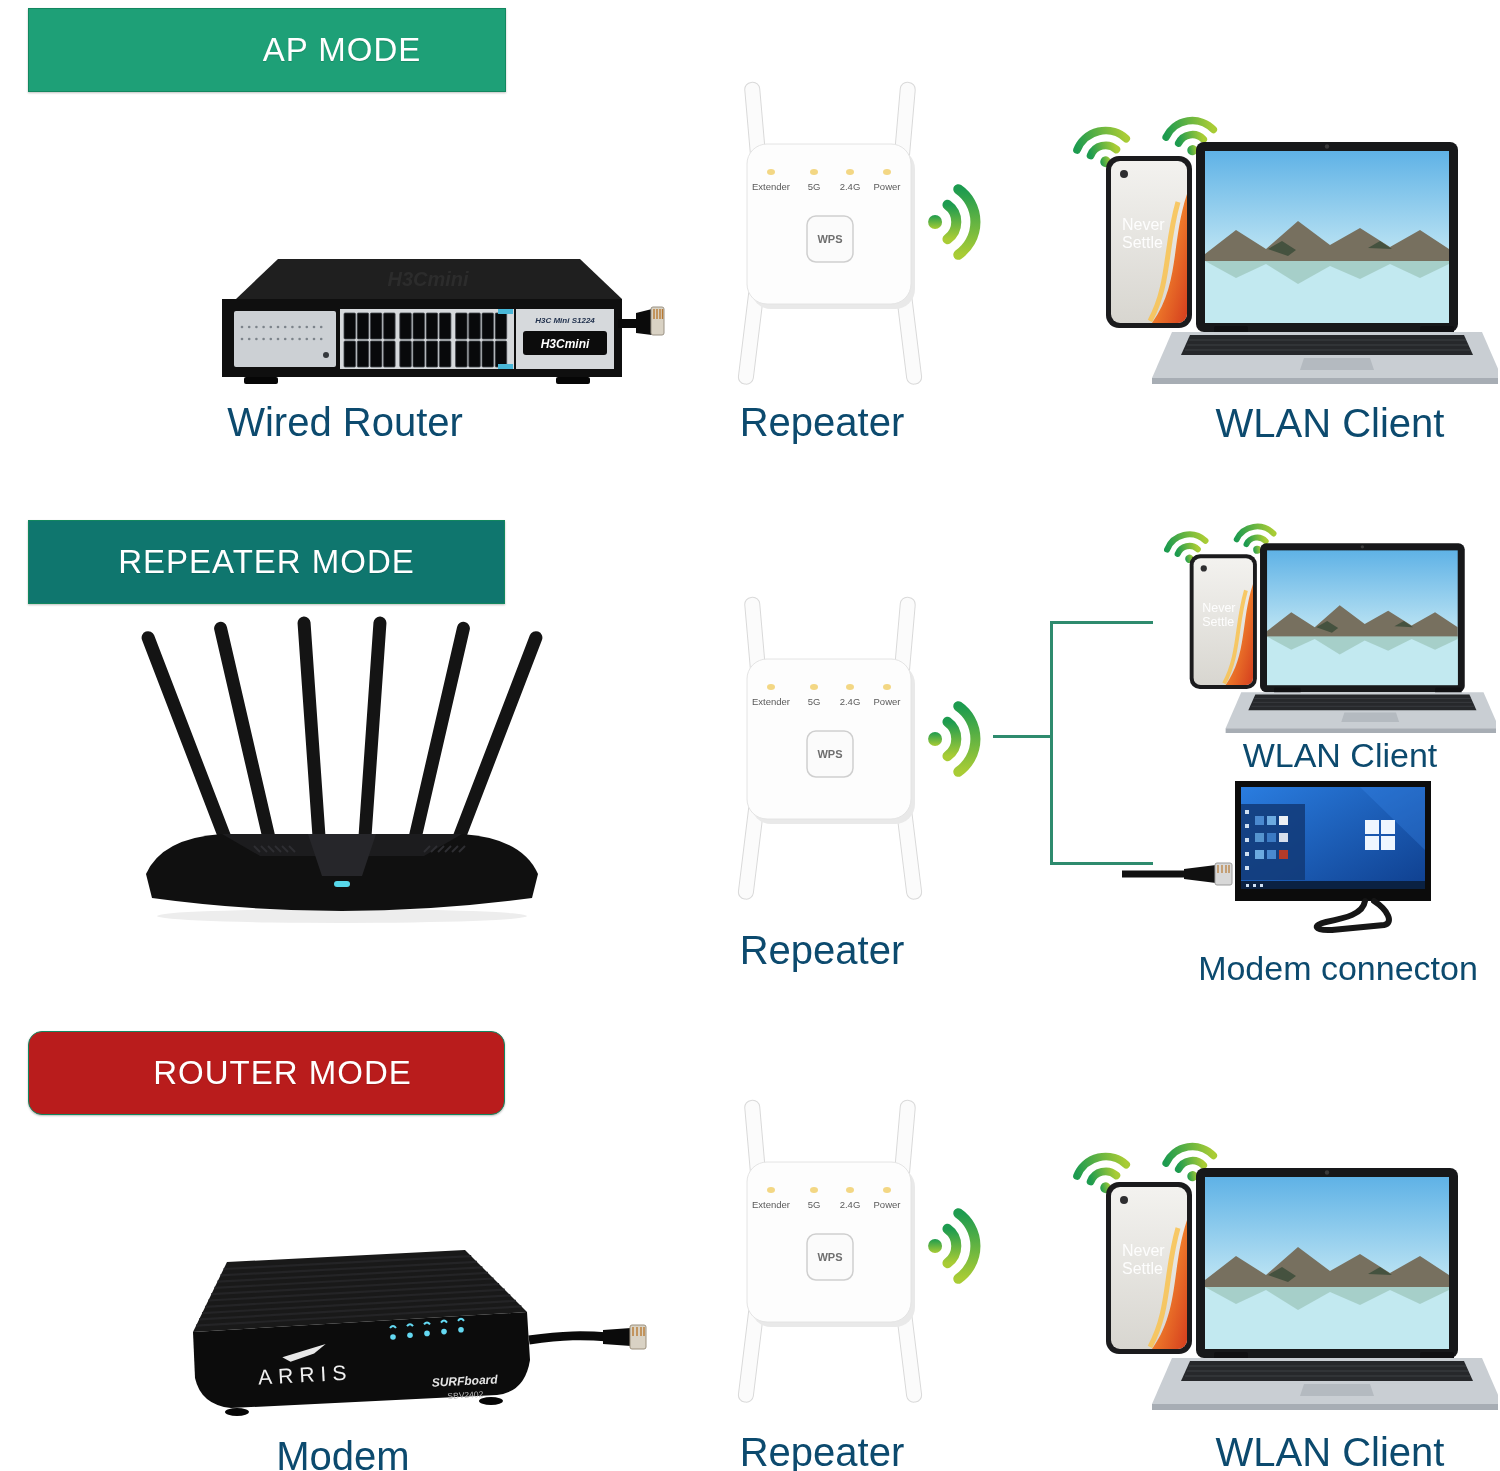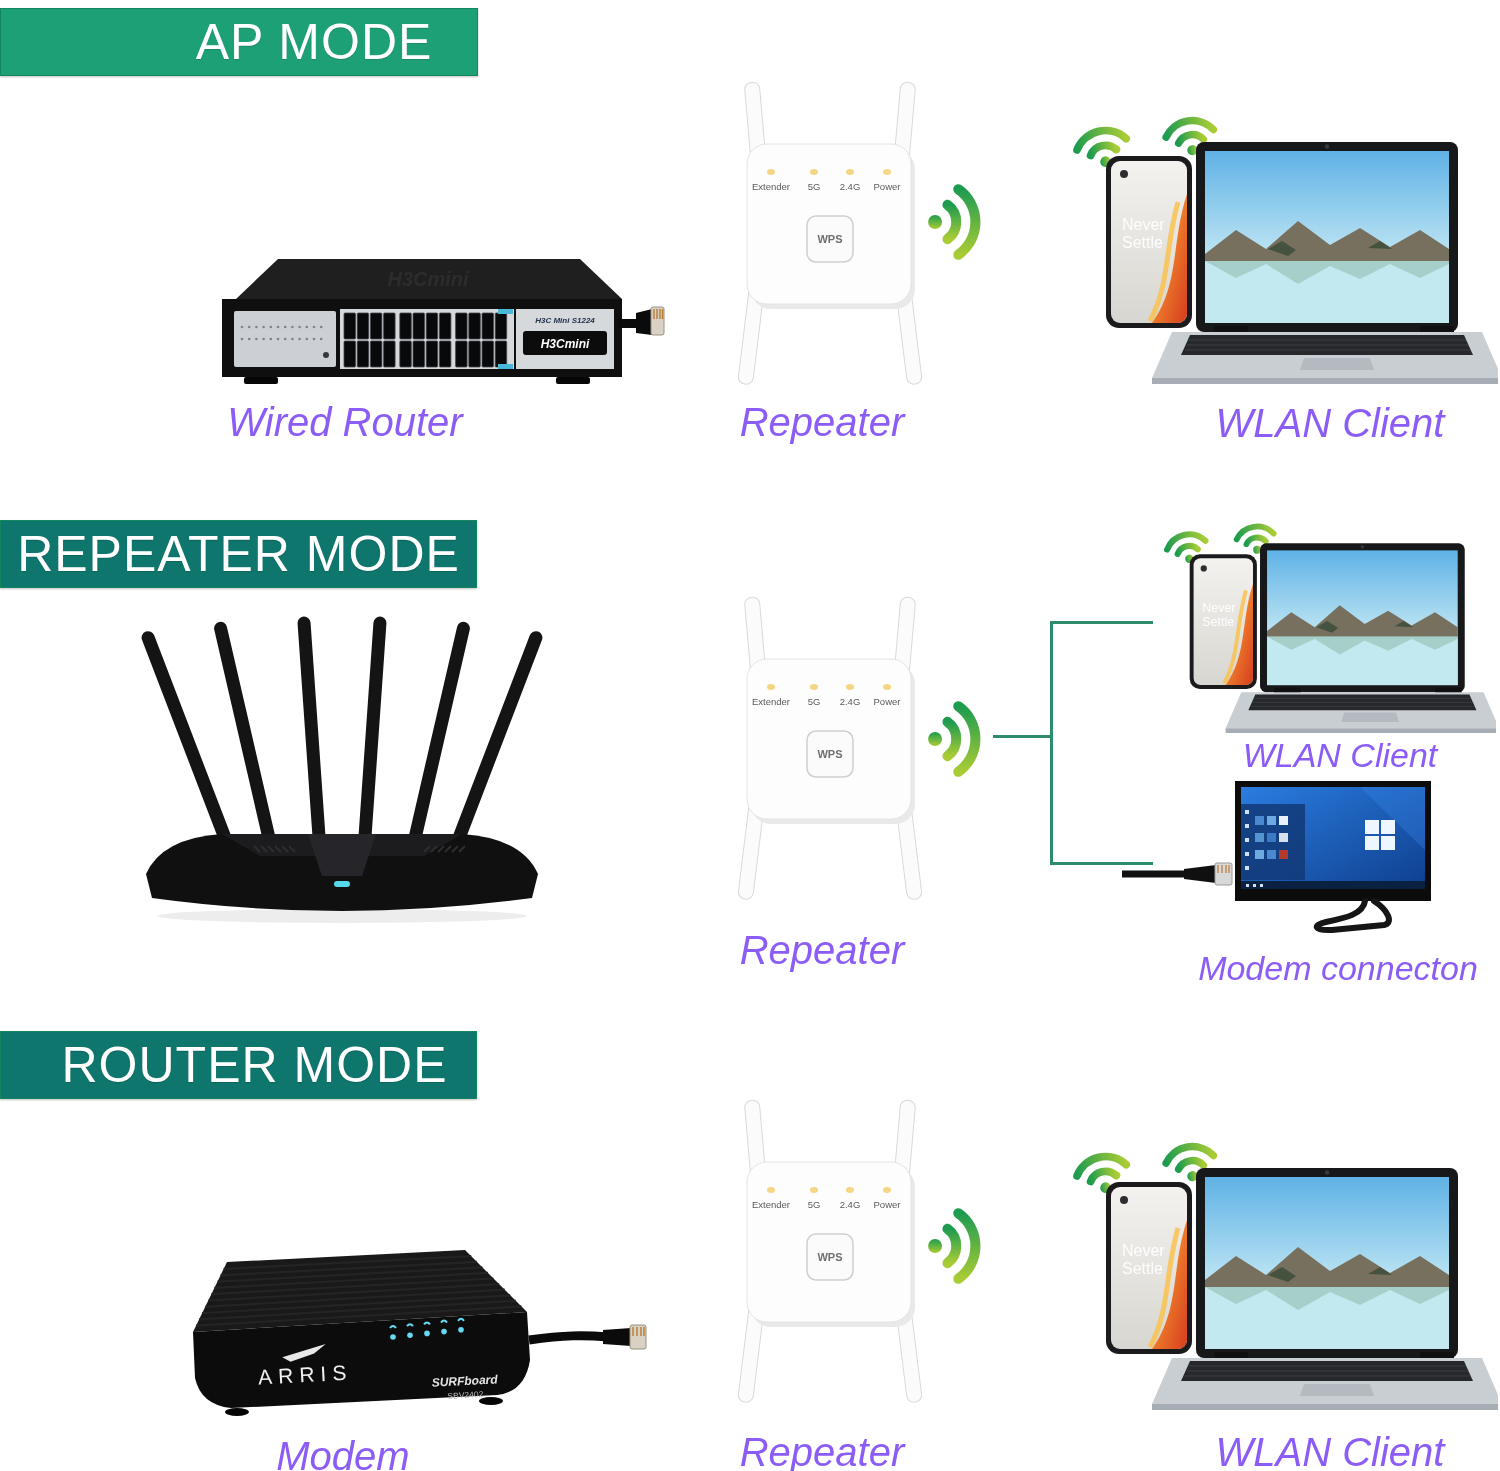--- a/index.html
+++ b/index.html
@@ -1,42 +1,42 @@
 <!DOCTYPE html>
 <html><head>
 <meta charset="utf-8">
 <style>
   html,body{margin:0;padding:0;background:#fff;}
   body{font-family:"Liberation Sans",sans-serif;}
   .canvas{position:relative;width:1500px;height:1471px;background:#fff;overflow:hidden;}
-  .banner{position:absolute;height:68px;display:flex;align-items:center;justify-content:center;
-          color:#fff;font-size:50px;letter-spacing:1px;border:1px solid rgba(0,0,0,.28);
-          box-sizing:border-box;box-shadow:0 1px 2px rgba(0,0,0,.25);}
+  .banner{position:absolute;height:84px;display:flex;align-items:center;justify-content:center;
+          color:#fff;font-size:33px;letter-spacing:1px;border:1px solid rgba(0,0,0,.28);
+          box-sizing:border-box;box-shadow:0 1px 2px rgba(0,0,0,.25);margin-left:28px;}
   .banner span{white-space:nowrap;text-shadow:0 1px 1px rgba(0,0,0,.15);}
   .banner-ap{padding-left:150px;}
   .banner-router{padding-left:32px;}
-  .device-label{position:absolute;text-align:center;color:#8b5cf6;font-size:40px;line-height:1.1;white-space:nowrap;font-style:italic;}
+  .device-label{position:absolute;text-align:center;color:#0c4a6e;font-size:40px;line-height:1.1;white-space:nowrap;}
   .device-label.small{font-size:34px;}
   .connector{position:absolute;}
   .dev{position:absolute;}
   .dev svg{display:block;width:100%;height:100%;}
   svg text{font-family:"Liberation Sans",sans-serif;}
 </style>
 </head>
 <body>
 
 <div class="canvas">
 
   <div class="banner banner-ap" style="left: 0px; top: 8px; width: 478px; background: rgb(30, 160, 119); border-color: rgb(18, 135, 95);">
     <span>AP MODE</span>
   </div>
   <div class="banner" style="left: 0px; top: 520px; width: 477px; background: #0f766e; border-color: rgb(18, 135, 95);">
     <span>REPEATER MODE</span>
   </div>
-  <div class="banner banner-router" style="left: 0px; top: 1031px; width: 477px; background: #0f766e; border-color: rgb(18, 135, 95);">
+  <div class="banner banner-router" style="left: 0px; top: 1031px; width: 477px; background: #b91c1c; border-color: rgb(18, 135, 95); border-radius: 14px;">
     <span>ROUTER MODE</span>
   </div>
 
   <div class="dev" style="left:160px;top:253px;width:505px;height:140px;">
       <svg viewBox="0 0 505 140" preserveAspectRatio="none">
     <polygon points="118,6 420,6 462,46 76,46" fill="#1f1f1f"></polygon>
     <text x="268" y="33" font-size="20" font-style="italic" font-weight="bold" fill="#2c2c2c" text-anchor="middle">H3Cmini</text>
     <rect x="62" y="46" width="400" height="78" fill="#0f0f0f"></rect>
     <rect x="74" y="58" width="102" height="56" rx="2" fill="#ccd0d4"></rect>
     <circle cx="82" cy="74" r="1.3" fill="#7c838a"></circle>

